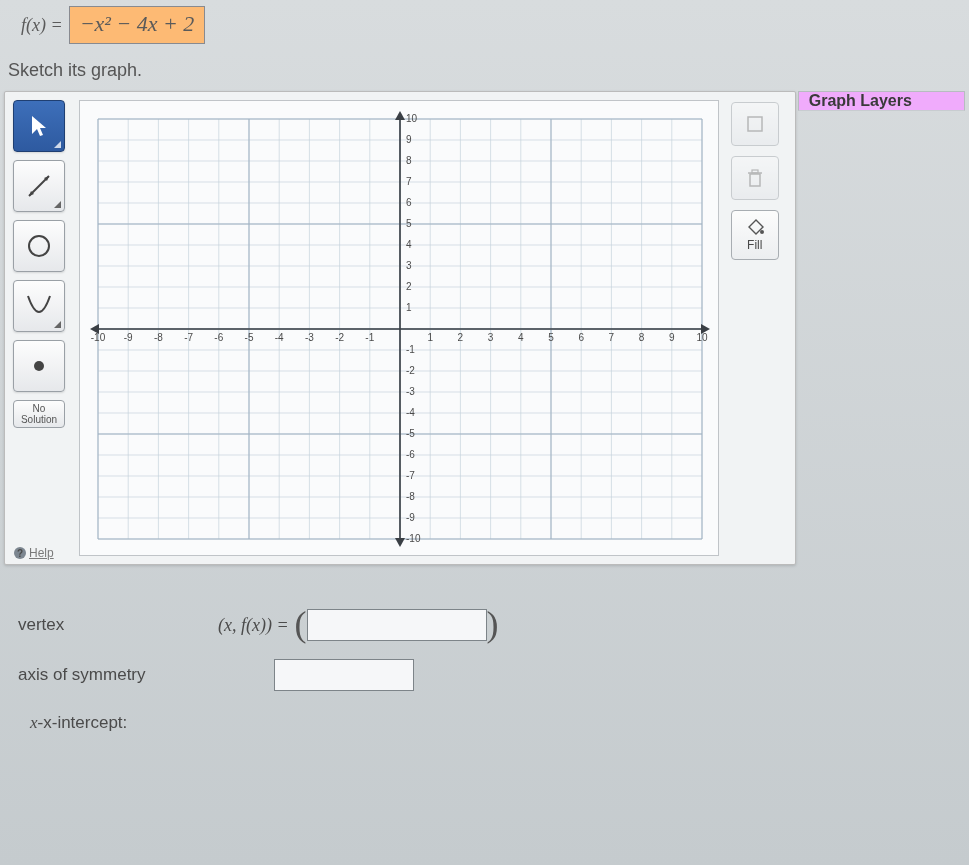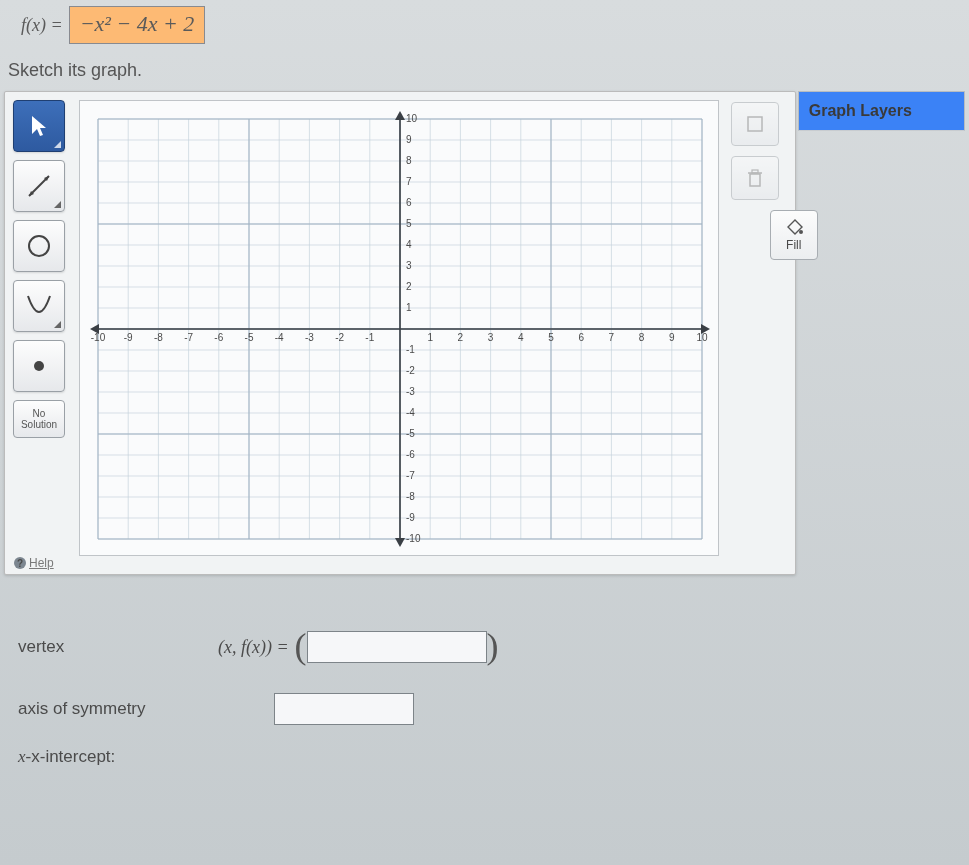--- a/index.html
+++ b/index.html
@@ -77,21 +77,21 @@
     position: absolute;
     right: 3px;
     bottom: 3px;
     width: 0; height: 0;
     border-left: 7px solid transparent;
     border-bottom: 7px solid #666;
   }
   .tool-btn.selected .tool-corner { border-bottom-color: #cfd9ea; }
   .no-sol {
     width: 52px;
-    height: 38px;
+    height: 28px;
     font-size: 10px;
     color: #555;
     text-align: center;
     line-height: 1.1;
     display: flex;
     align-items: center;
     justify-content: center;
     border: 1px solid #9aa0a6;
     border-radius: 4px;
     background: linear-gradient(#fdfdfd, #e6e8eb);
@@ -126,38 +126,38 @@
     display:flex; align-items:center; justify-content:center;
     font-size: 11px; color:#666;
     opacity: 0.55;
   }
   .fill-btn {
     width: 48px; height: 50px;
     border: 1px solid #a8adb2;
     border-radius: 4px;
     background: linear-gradient(#fcfcfc, #eceef0);
     display:flex; flex-direction:column; align-items:center; justify-content:center;
-    gap:2px; font-size: 12px; color:#4a4a4a;margin-left:39px;
+    gap:2px; font-size: 12px; color:#4a4a4a;
   }
   .branding {
     text-align: right;
     font-size: 14px;
     color: #555;
     padding: 6px 10px 2px 0;
   }
   .branding b { color: #c0332b; font-weight: bold; }
   .layers-panel {
     margin-left: 2px;
     width: 168px;
   }
   .layers-head {
-    background: #3b82f6;
+    background: #f0abfc;
     border: 1px solid #b7bcc0;
     border-bottom: 1px solid #c8ccd0;
-    padding: 10px 10px;
+    padding: 0 10px;
     font-weight: bold;
     font-size: 16px;
     color: #3a3a3a;
   }
   .layers-body {
     background: #eceef0;
     border: 1px solid #c3c7cb;
     border-top: none;
     padding: 10px;
     font-size: 15px;
@@ -165,21 +165,21 @@
     line-height: 1.4;
   }
   .questions {
     padding: 26px 10px 0 18px;
     font-size: 17px;
     color: #4b4b4b;
   }
   .q-row {
     display: flex;
     align-items: center;
-    margin-top: 30px;
+    margin-top: 18px;
   }
   .q-label { width: 200px; }
   .q-expr { font-style: italic; font-family: "Times New Roman", serif; font-size: 18px; margin-right:6px;}
   .paren { font-size: 36px; font-family: "Times New Roman", serif; color:#555; line-height: 0.7; }
   .answer-box {
     border: 1px solid #7d8489;
     background: #f6f7f9;
     height: 32px;
     width: 180px;
   }
@@ -387,17 +387,17 @@
     <span class="paren">)</span>
   </div>
 
   <div class="q-row">
     <span class="q-label">axis of symmetry</span>
     <span style="width:56px"></span>
     <span class="answer-box small"></span>
   </div>
 
   <div class="q-row" style="margin-top:22px">
-    <span class="q-label" style="font-style:italic; font-family:'Times New Roman',serif;">
+    <span class="q-label" style="font-style:italic; font-family:'Times New Roman',serif;margin-left:12px;">
       <span style="font-style:italic">x</span>-<span style="font-style:normal; font-family:Arial">x-intercept:</span>
     </span>
   </div>
 </div>
 
 </body></html>

